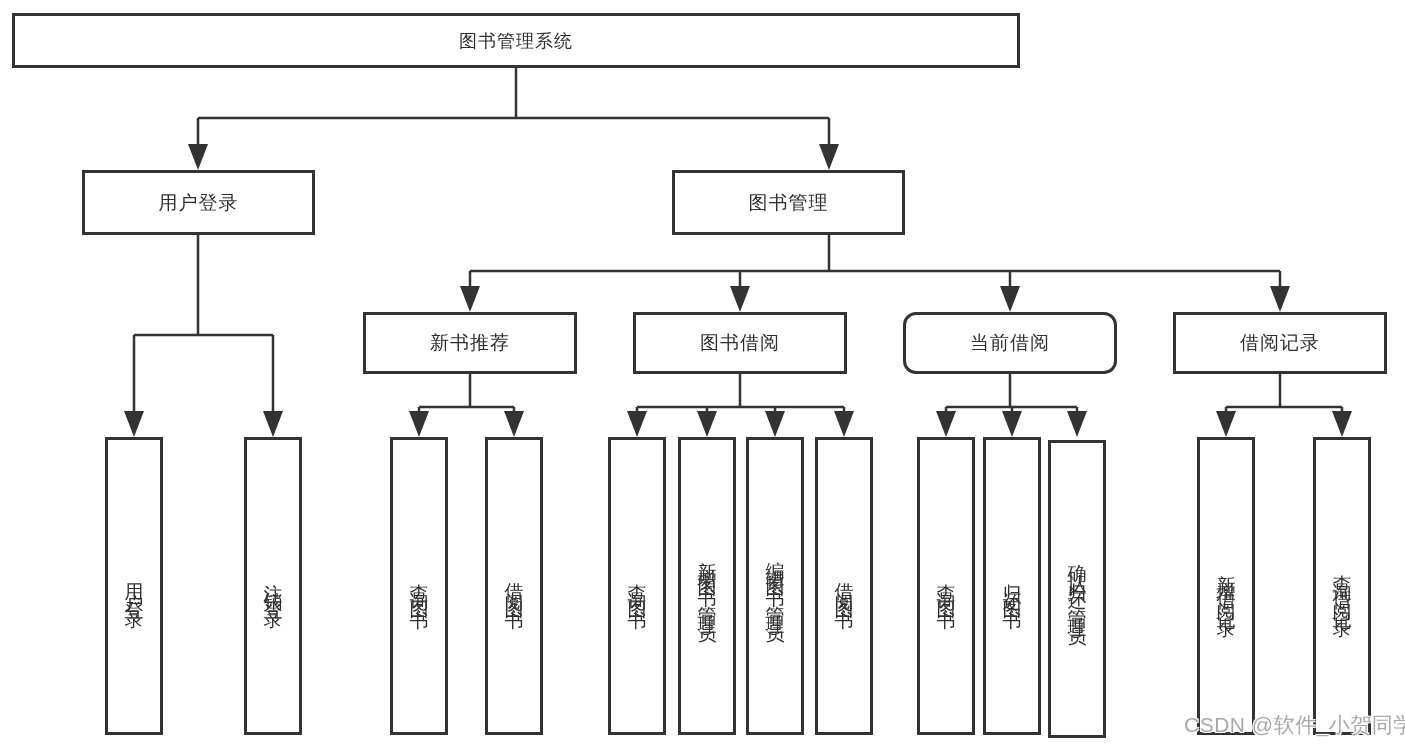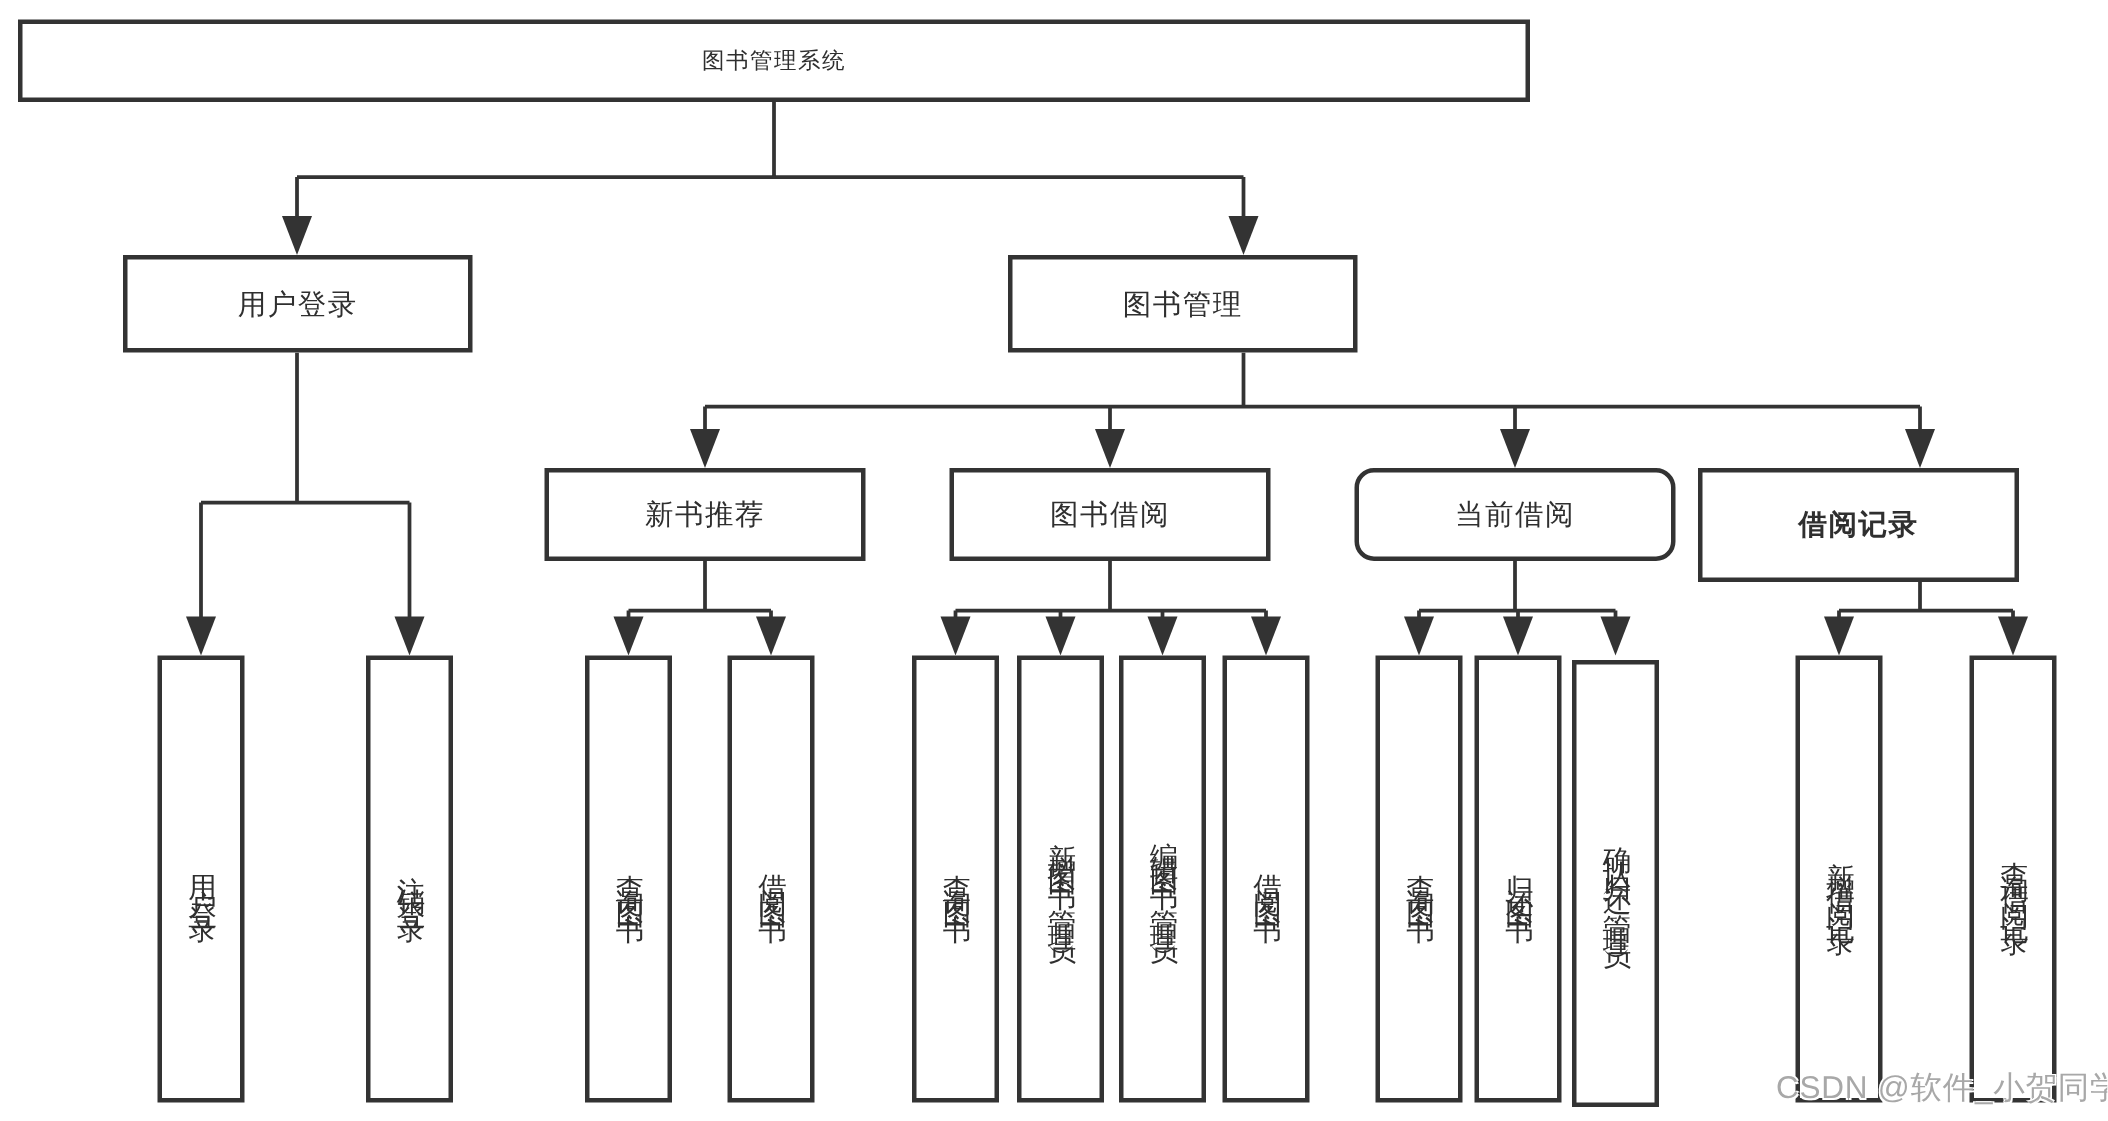--- a/index.html
+++ b/index.html
@@ -25,21 +25,21 @@
     position: absolute;
     box-sizing: border-box;
     border: 3px solid #333333;
     background: #ffffff;
     color: #2f2f2f;
     display: flex;
     align-items: center;
     justify-content: center;
     letter-spacing: 1px;
   }
-  .node.root  { font-size: 15px; }
+  .node.root  { font-size: 18px; }
   .node.level { font-size: 19px; }
   .leaf {
     position: absolute;
     box-sizing: border-box;
     border: 3px solid #333333;
     background: #ffffff;
     color: #2f2f2f;
     width: 58px;
     height: 298px;
     writing-mode: vertical-rl;
@@ -114,21 +114,21 @@
   </svg>
 
   <div class="node root" style="left:12px; top:13px; width:1008px; height:55px;">图书管理系统</div>
 
   <div class="node level" style="left:82px; top:170px; width:233px; height:65px;">用户登录</div>
   <div class="node level" style="left:672px; top:170px; width:233px; height:65px;">图书管理</div>
 
   <div class="node level" style="left:363px; top:312px; width:214px; height:62px;">新书推荐</div>
   <div class="node level" style="left:633px; top:312px; width:214px; height:62px;text-align:center;">图书借阅</div>
   <div class="node level" style="left:903px; top:312px; width:214px; height:62px;border-radius:13px;">当前借阅</div>
-  <div class="node level" style="left:1132px; top:312px; width:214px; height:76px;font-weight:bold;">借阅记录</div>
+  <div class="node level" style="left:1173px; top:312px; width:214px; height:62px;">借阅记录</div>
 
   <div class="leaf" style="left:105px; top:437px;">用户登录</div>
   <div class="leaf" style="left:244px; top:437px;">注销登录</div>
 
   <div class="leaf" style="left:390px; top:437px;">查询图书</div>
   <div class="leaf" style="left:485px; top:437px;">借阅图书</div>
 
   <div class="leaf" style="left:608px; top:437px;">查询图书</div>
   <div class="leaf" style="left:678px; top:437px;">新增图书（管理员）</div>
   <div class="leaf" style="left:746px; top:437px;">编辑图书（管理员）</div>

